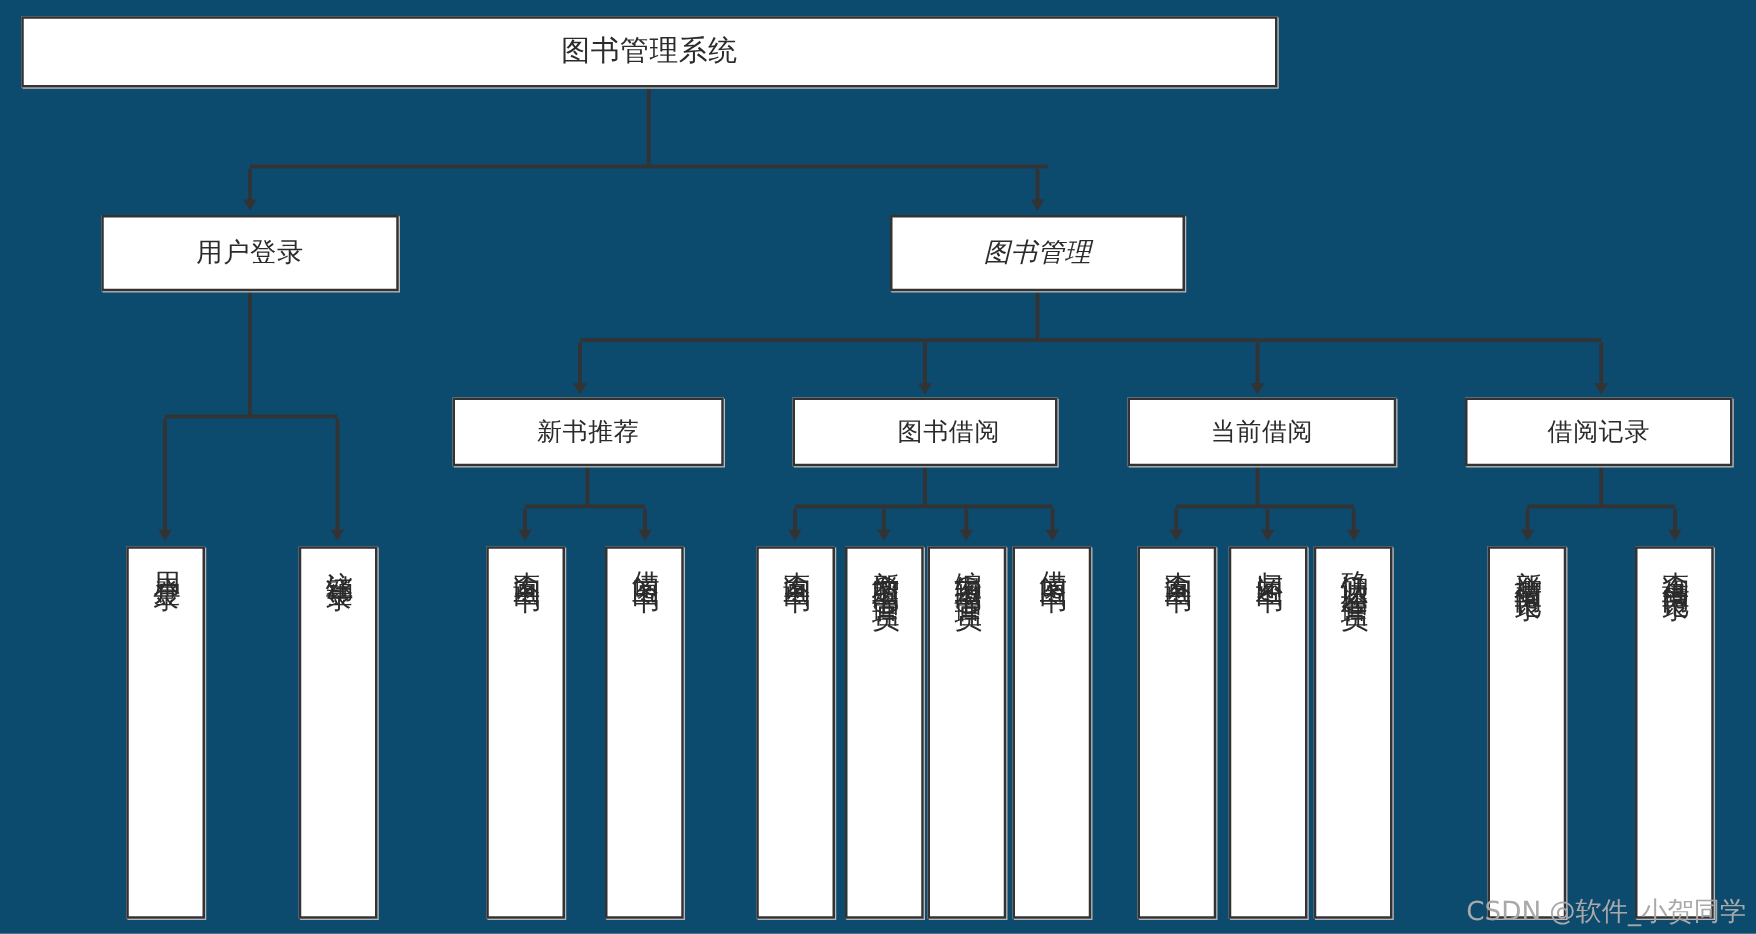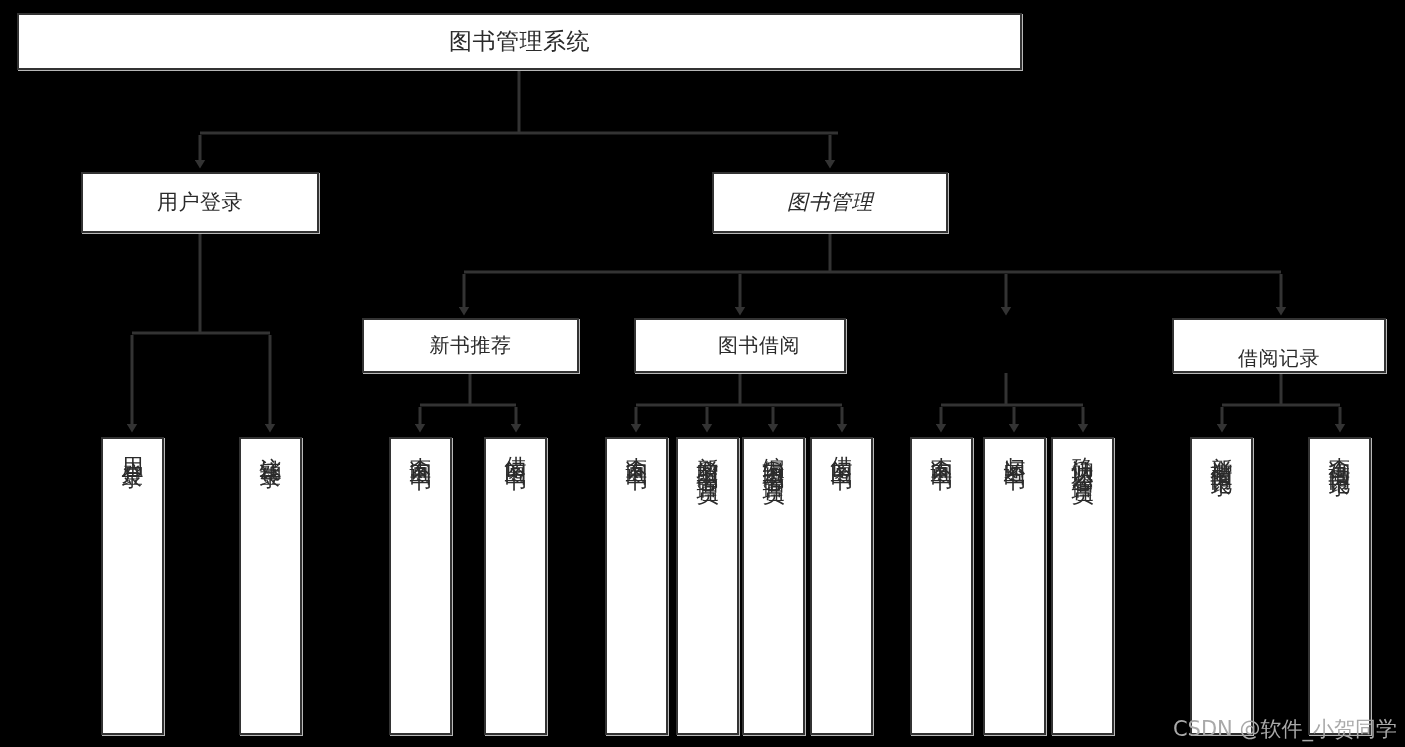--- a/index.html
+++ b/index.html
@@ -10,21 +10,21 @@
   body {
     width: 1405px;
     height: 747px;
     font-family: "DejaVu Sans", "Liberation Sans", sans-serif;
     overflow: hidden;
   }
   #diagram-root {
     position: relative;
     width: 1405px;
     height: 747px;
-    background: #000000;
+    background: #0c4a6e;
   }
   svg.edges {
     position: absolute;
     left: 0;
     top: 0;
     width: 1405px;
     height: 747px;
   }
   .node {
     position: absolute;
@@ -146,21 +146,24 @@
   <div class="node lvl1" style="left: 712px; top: 172px; width: 236px; height: 61px; font-style: italic;">
     <span class="node-label">图书管理</span>
   </div>
 
   <div class="node lvl2" style="left: 362px; top: 318px; width: 217px; height: 55px;">
     <span class="node-label">新书推荐</span>
   </div>
   <div class="node lvl2" style="left: 634px; top: 318px; width: 212px; height: 55px; padding-left: 38px;">
     <span class="node-label">图书借阅</span>
   </div>
-  <div class="node lvl2" style="left: 1172px; top: 318px; width: 214px; height: 55px; align-items: flex-end;">
+  <div class="node lvl2" style="left: 902px; top: 318px; width: 215px; height: 55px;">
+    <span class="node-label">当前借阅</span>
+  </div>
+  <div class="node lvl2" style="left: 1172px; top: 318px; width: 214px; height: 55px;">
     <span class="node-label">借阅记录</span>
   </div>
 
   <div class="node leaf" style="left: 101px; top: 437px; width: 63px; height: 298px;">
     <span class="node-label">用户登录</span>
   </div>
   <div class="node leaf" style="left: 239px; top: 437px; width: 63px; height: 298px;">
     <span class="node-label">注销登录</span>
   </div>
   <div class="node leaf" style="left: 389px; top: 437px; width: 63px; height: 298px;">

